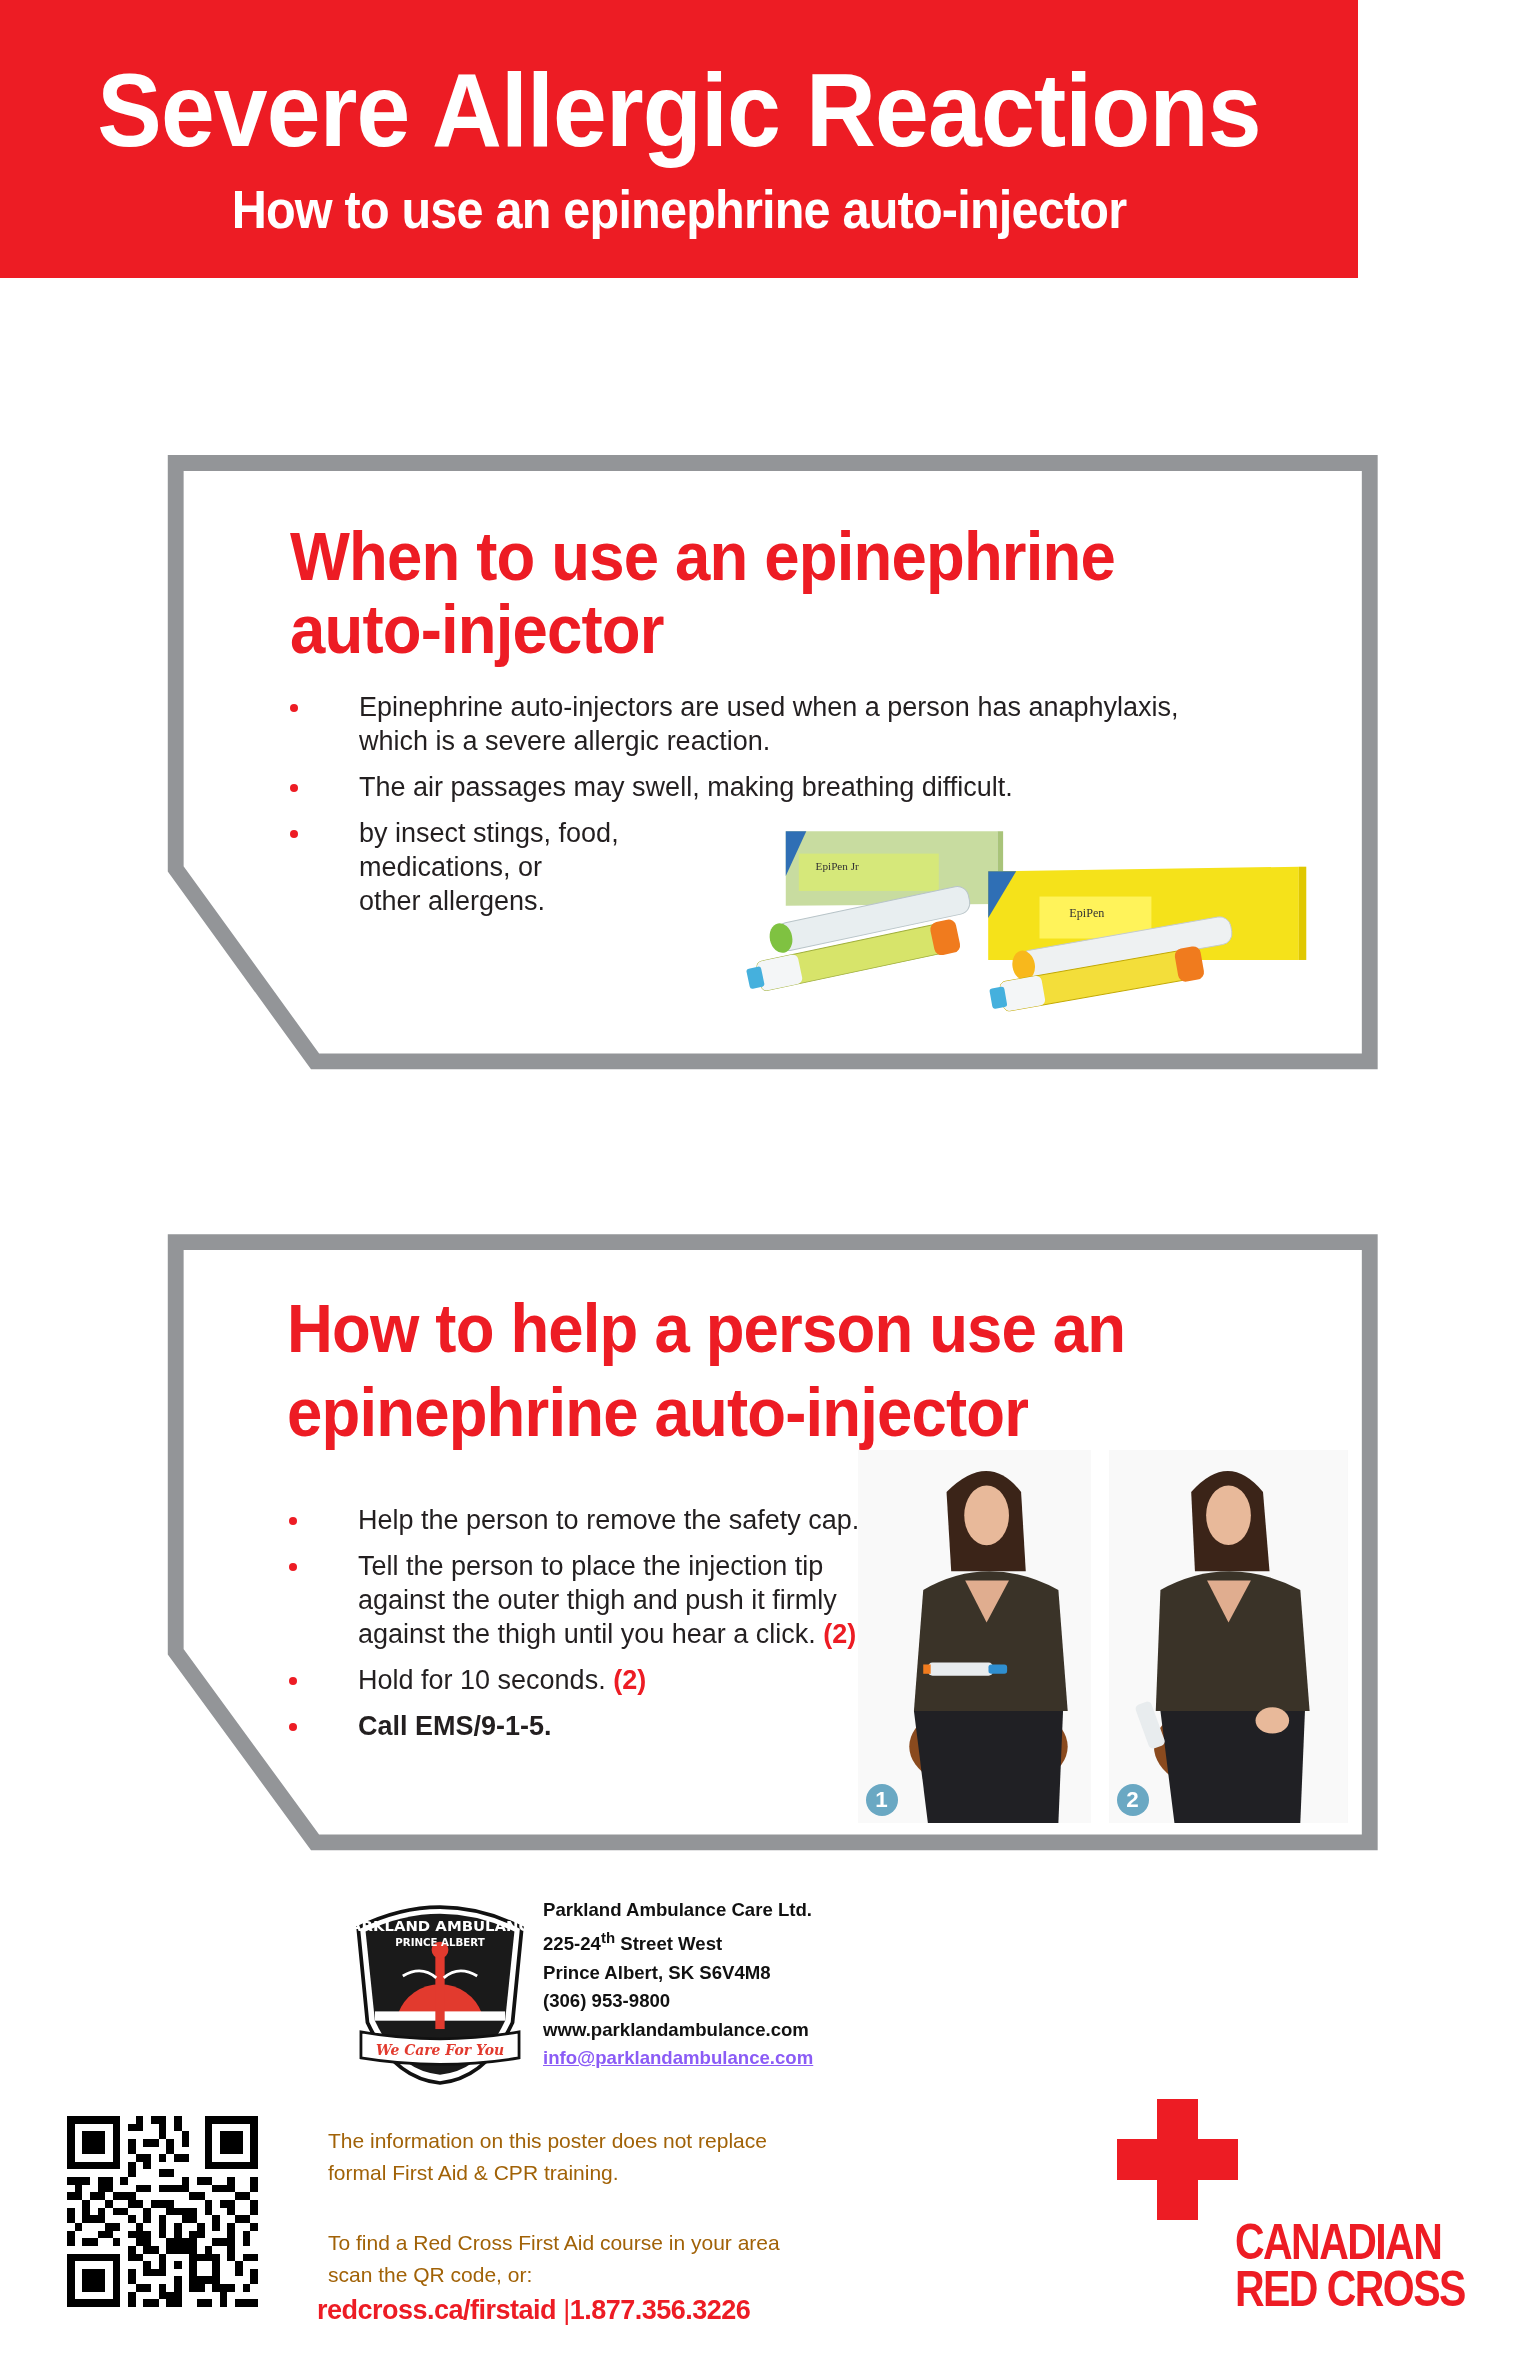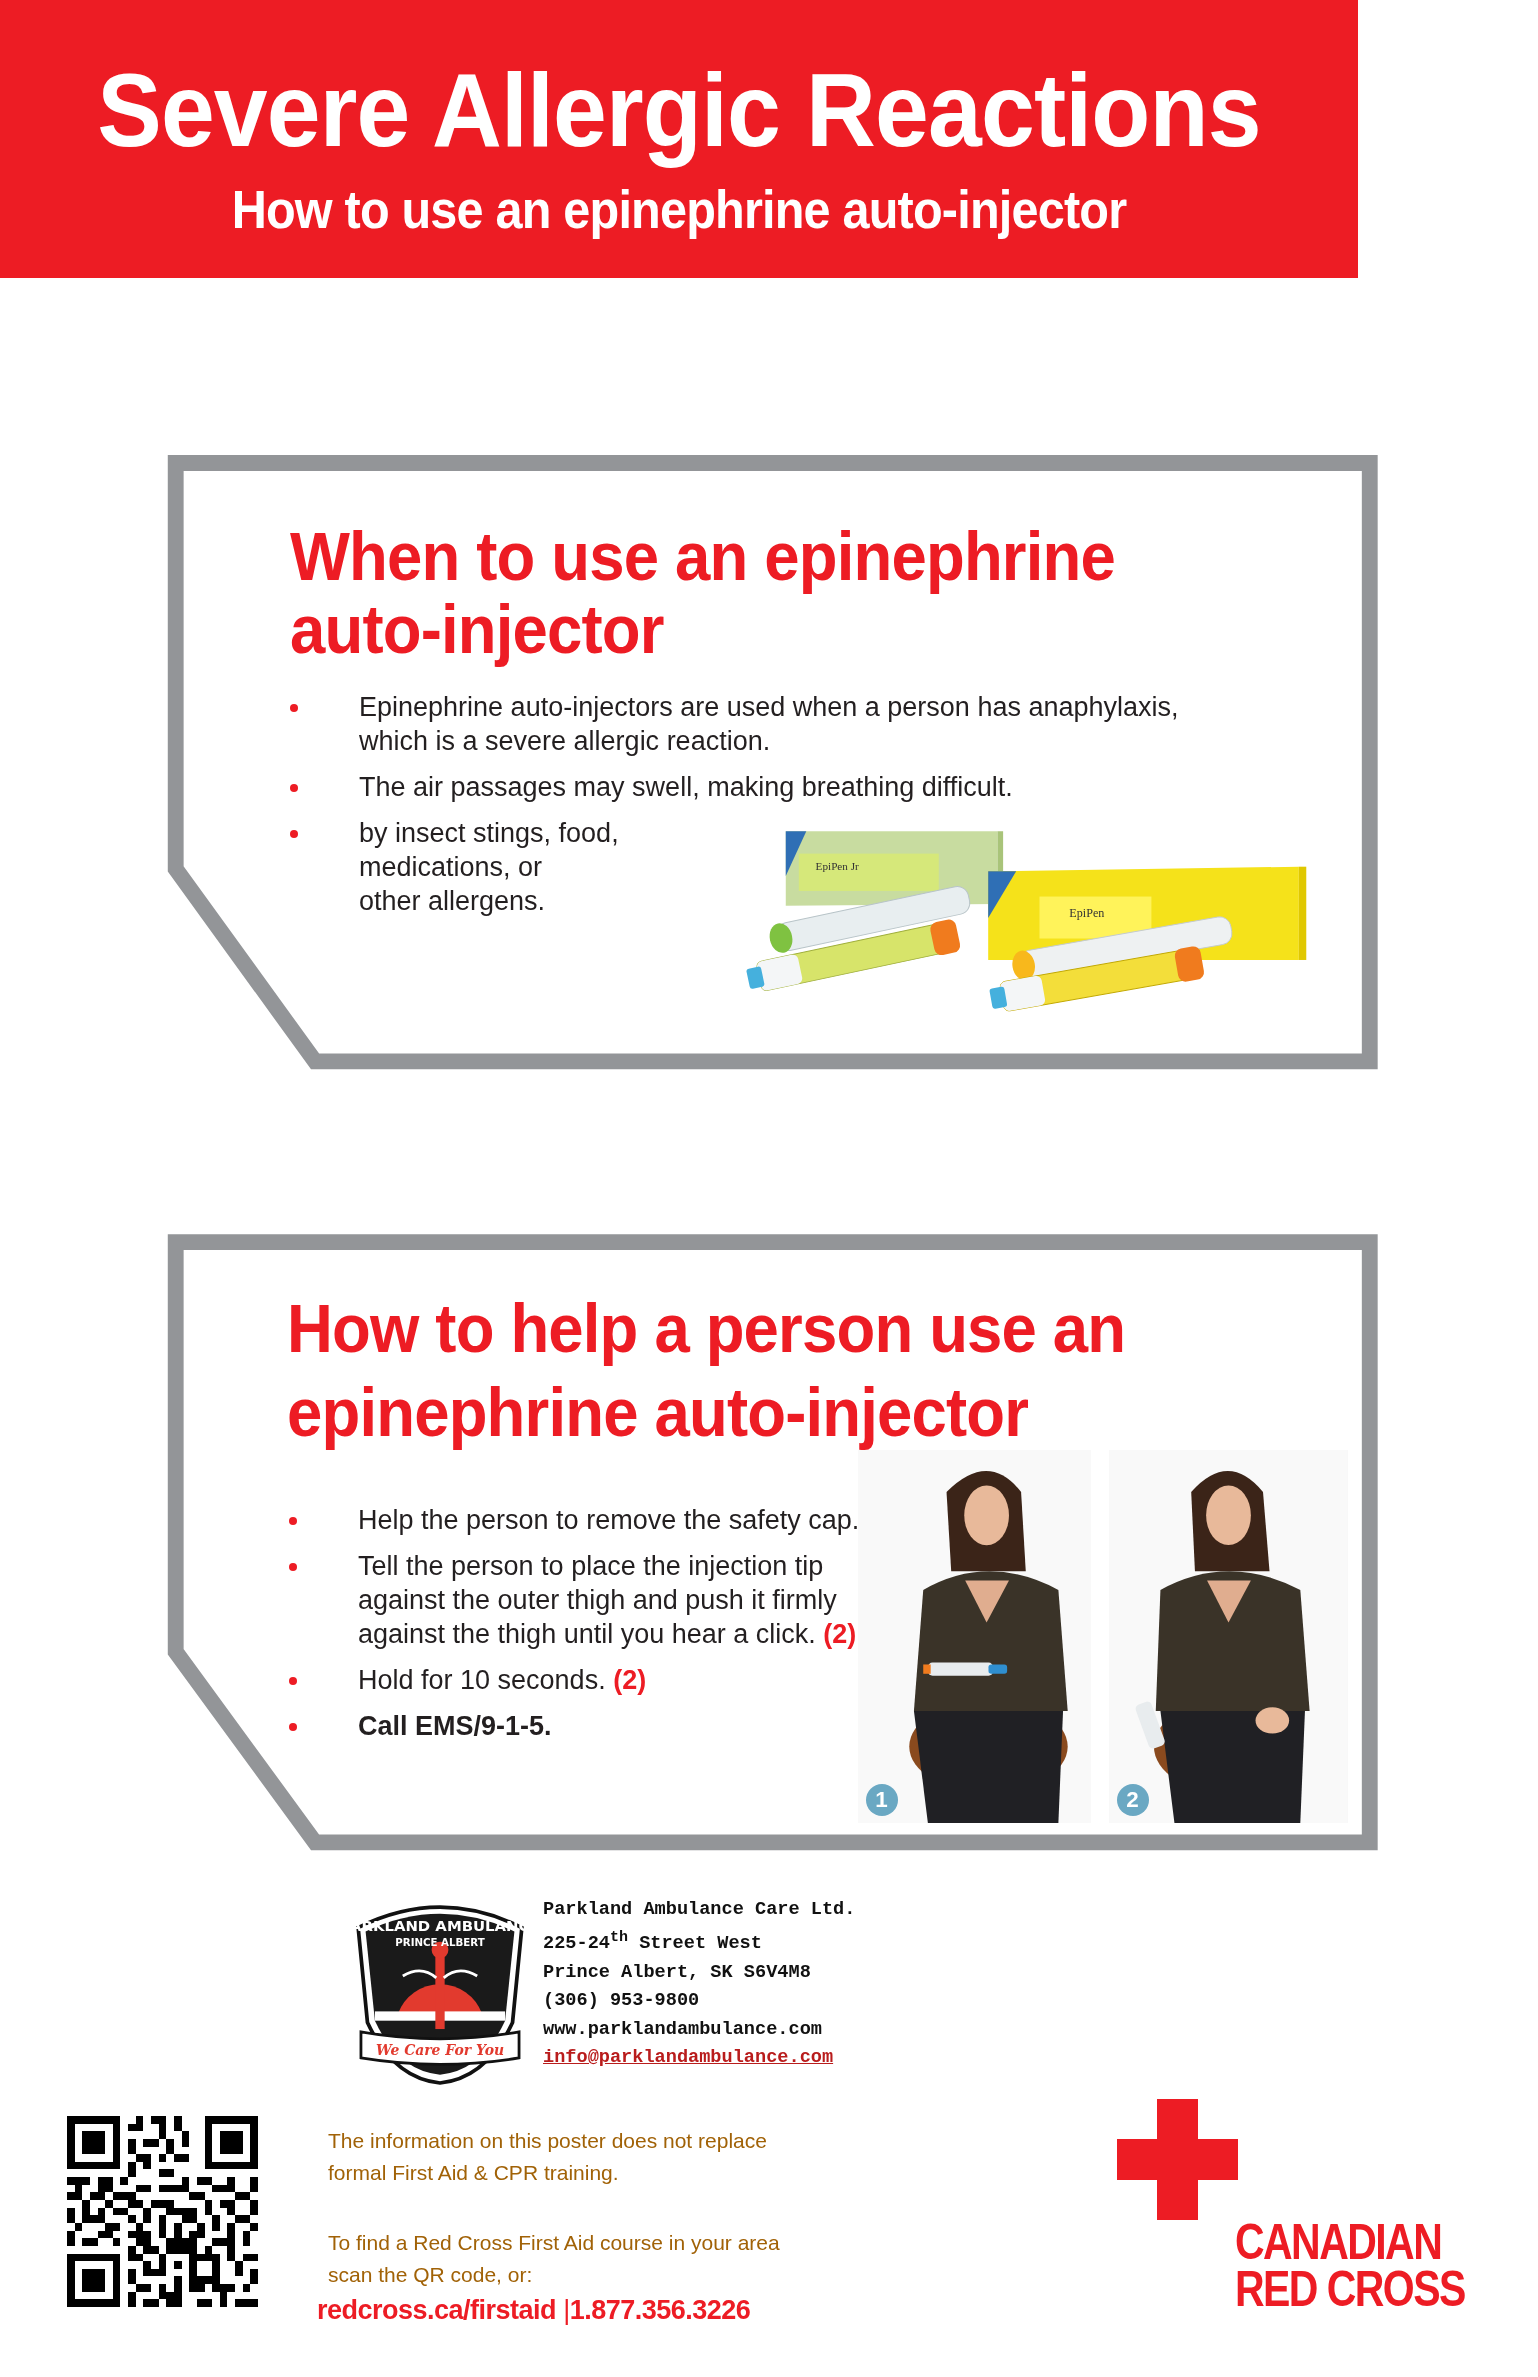--- a/index.html
+++ b/index.html
@@ -46,24 +46,24 @@
   .product { position: absolute; }
   
   .photo { position: absolute; background: #f7f7f7; overflow: hidden; }
   .step-badge {
     position: absolute; width: 32px; height: 32px; border-radius: 50%;
     background: #6aa8c3; color: #fff; font-weight: bold; font-size: 22.4px;
     text-align: center; line-height: 32px;
   }
   .contact {
     position: absolute; left: 543px; top: 1896px;
-    font-family: Liberation Mono, monospace; font-weight: bold; font-size: 18.6px; line-height: 28.4px; color: #111;
+    font-family: Liberation Sans, sans-serif; font-weight: bold; font-size: 18.6px; line-height: 28.4px; color: #111;
   }
   .contact sup { font-size: 15px; }
-  .contact .email { color: #b91c1c; text-decoration: underline; }
+  .contact .email { color: #8b5cf6; text-decoration: underline; }
   .disclaimer {
     position: absolute; left: 328px; font-size: 21px; line-height: 32px; color: #a16207;
   }
   .rc-link {
     position: absolute; left: 317px; top: 2295px; font-size: 27px; font-weight: bold; color: #ed1c24;
     letter-spacing: -0.5px;
   }
   .rc-link .sep { color: #ed1c24; font-weight: normal; }
   .rc-word {
     position: absolute; color: #ed1c24; font-weight: bold; font-size: 50px; line-height: 47px;

